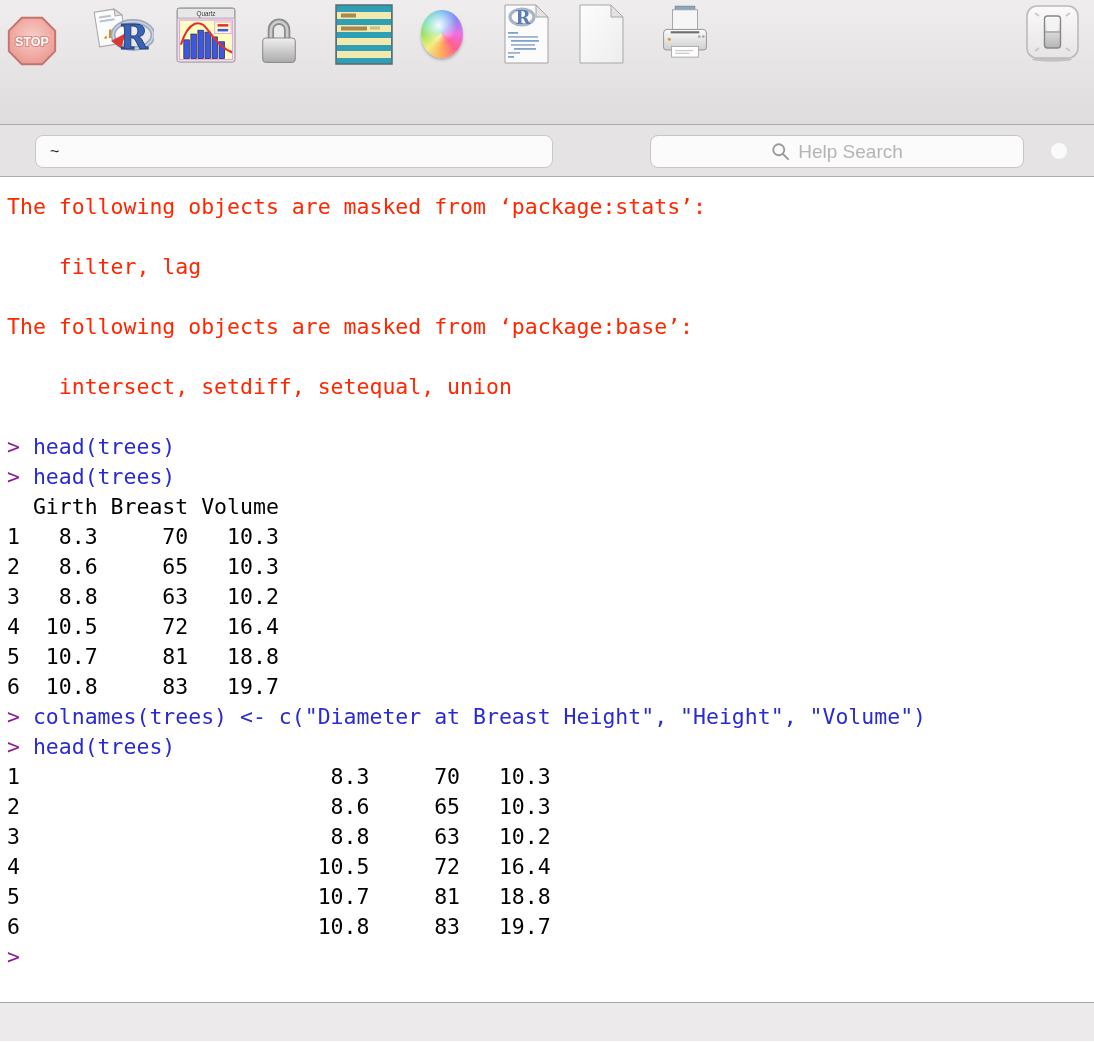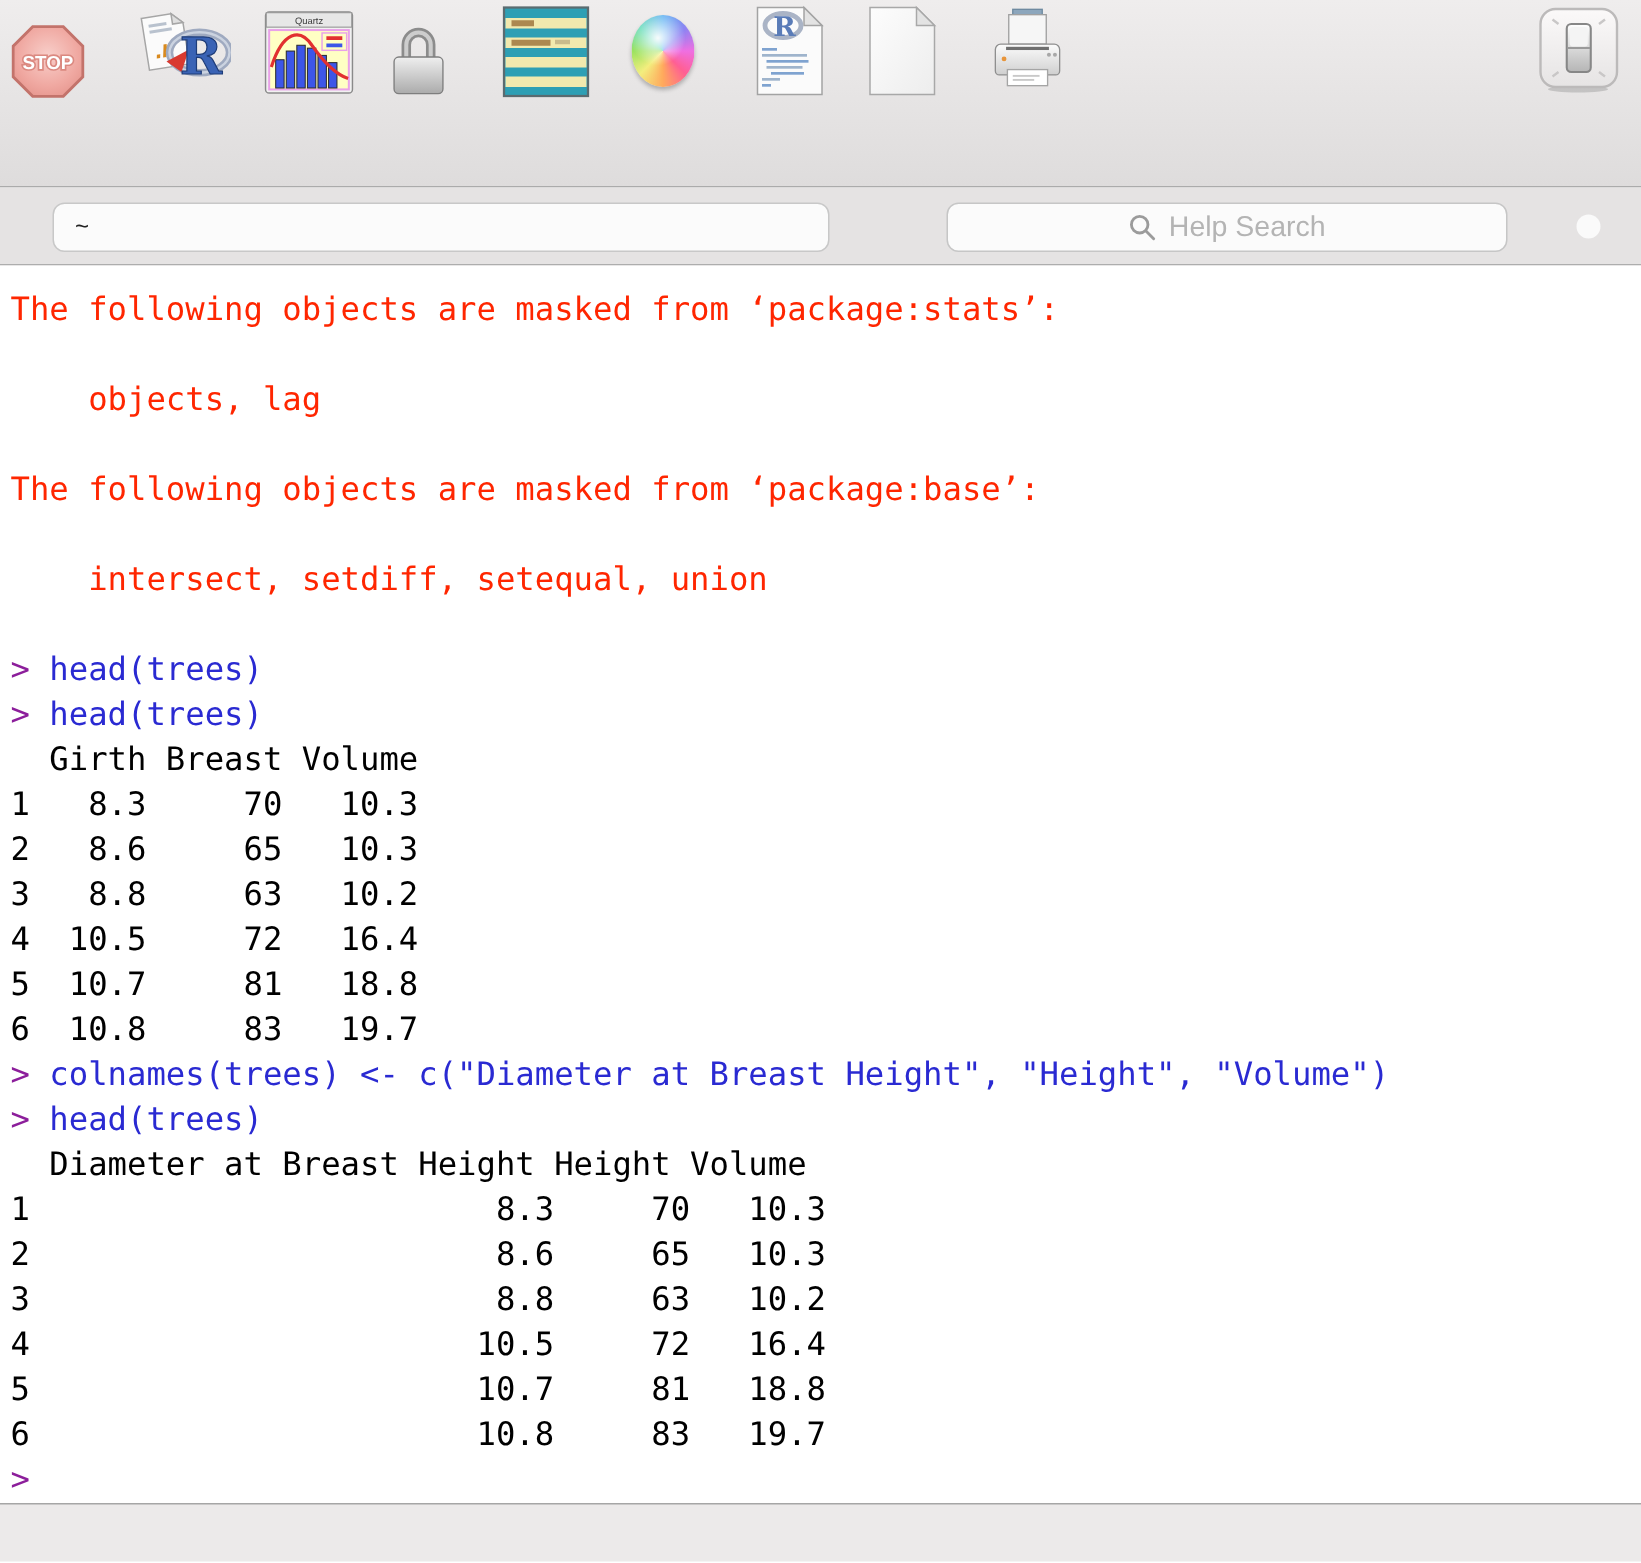--- a/index.html
+++ b/index.html
@@ -36,21 +36,21 @@
   .color-wheel{width:42px;height:48px;border-radius:50%;
     background:
       radial-gradient(circle at 42% 32%, rgba(255,255,255,.95) 0%, rgba(255,255,255,0) 45%),
       conic-gradient(from -90deg, #9be25f, #55d8b0, #5fb2f2, #8f83f2, #ef6fe2, #ff5f93, #ffa95c, #f3ee7e, #9be25f);
     box-shadow:0 2px 3px rgba(0,0,0,.25);}
 
   
   .filterbar{position:relative;height:52px;background:#E5E3E3;border-bottom:1px solid #ADADAD;}
   .path-field{position:absolute;left:35px;top:10px;width:518px;height:33px;border:1px solid #C8C8C8;border-radius:8px;
     background:#FBFBFB;font-family:"Liberation Sans",sans-serif;font-size:16px;color:#222;padding:0 0 0 14px;outline:none;}
-  .search-field{position:absolute;left:631px;top:10px;width:374px;height:33px;border:1px solid #C6C6C6;border-radius:8px;
+  .search-field{position:absolute;left:650px;top:10px;width:374px;height:33px;border:1px solid #C6C6C6;border-radius:8px;
     background:#FBFBFB;display:flex;align-items:center;justify-content:center;gap:8px;cursor:text;}
   .search-ph{font-size:19px;color:#B4B4B4;}
   .indicator-dot{position:absolute;left:1051px;top:145px;width:16px;height:16px;border-radius:50%;background:#FAFAFA;}
   .indicator-dot{top:18px;left:1051px;}
 
   
   .console{position:relative;height:825px;background:#FFFFFF;padding:15px 4px 0 7px;overflow:hidden;cursor:text;
     font-family:"DejaVu Sans Mono", monospace;font-size:21.5px;}
   .console-line{height:30px;line-height:30px;white-space:pre;}
   .seg-stderr{color:var(--stderr,#FF2600);}
@@ -236,38 +236,37 @@
         <line x1="12.6" y1="12.6" x2="18" y2="18" stroke="#9B9B9B" stroke-width="2" stroke-linecap="round"></line>
       </svg>
       <span class="search-ph">Help Search</span>
     </div>
     <span class="indicator-dot"></span>
   </div>
 
   <div class="console">
       <div class="console-line"><span class="seg-stderr">The following objects are masked from ‘package:stats’:</span></div>
       <div class="console-line"></div>
-      <div class="console-line"><span class="seg-stderr">    objects, lag</span></div>
+      <div class="console-line"><span class="seg-stderr">    filter, lag</span></div>
       <div class="console-line"></div>
       <div class="console-line"><span class="seg-stderr">The following objects are masked from ‘package:base’:</span></div>
       <div class="console-line"></div>
       <div class="console-line"><span class="seg-stderr">    intersect, setdiff, setequal, union</span></div>
       <div class="console-line"></div>
       <div class="console-line"><span class="seg-prompt">&gt; </span><span class="seg-input">head(trees)</span></div>
       <div class="console-line"><span class="seg-prompt">&gt; </span><span class="seg-input">head(trees)</span></div>
       <div class="console-line"><span class="seg-output">  Girth Breast Volume</span></div>
       <div class="console-line"><span class="seg-output">1   8.3     70   10.3</span></div>
       <div class="console-line"><span class="seg-output">2   8.6     65   10.3</span></div>
       <div class="console-line"><span class="seg-output">3   8.8     63   10.2</span></div>
       <div class="console-line"><span class="seg-output">4  10.5     72   16.4</span></div>
       <div class="console-line"><span class="seg-output">5  10.7     81   18.8</span></div>
       <div class="console-line"><span class="seg-output">6  10.8     83   19.7</span></div>
       <div class="console-line"><span class="seg-prompt">&gt; </span><span class="seg-input">colnames(trees) &lt;- c("Diameter at Breast Height", "Height", "Volume")</span></div>
       <div class="console-line"><span class="seg-prompt">&gt; </span><span class="seg-input">head(trees)</span></div>
-      <div class="console-line"><span class="seg-output">  Diameter at Breast Height Height Volume</span></div>
       <div class="console-line"><span class="seg-output">1                        8.3     70   10.3</span></div>
       <div class="console-line"><span class="seg-output">2                        8.6     65   10.3</span></div>
       <div class="console-line"><span class="seg-output">3                        8.8     63   10.2</span></div>
       <div class="console-line"><span class="seg-output">4                       10.5     72   16.4</span></div>
       <div class="console-line"><span class="seg-output">5                       10.7     81   18.8</span></div>
       <div class="console-line"><span class="seg-output">6                       10.8     83   19.7</span></div>
       <div class="console-line"><span class="seg-prompt">&gt;</span></div>
     </div>
 
   <footer class="statusbar"></footer>

